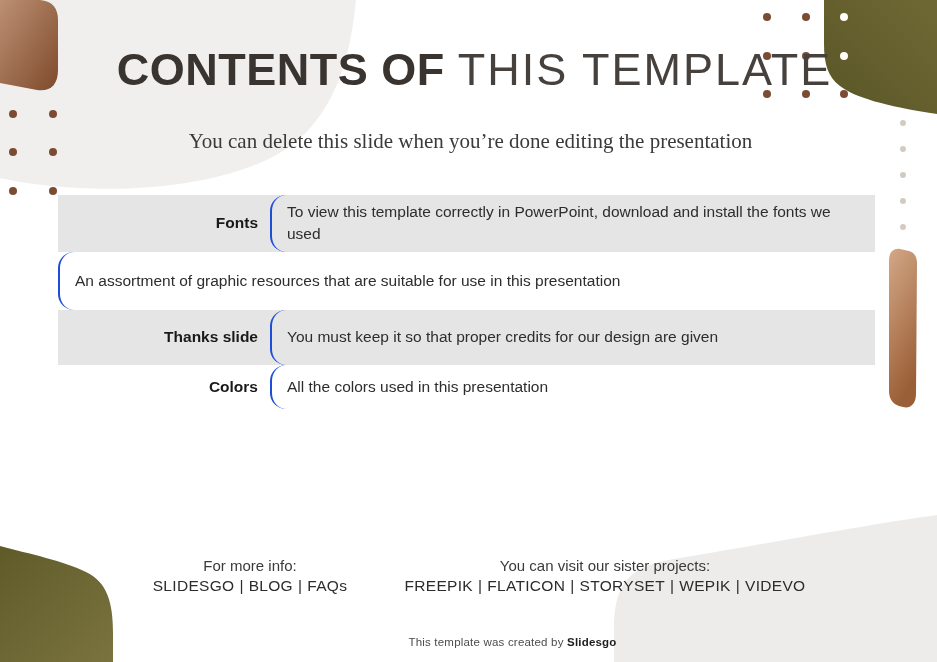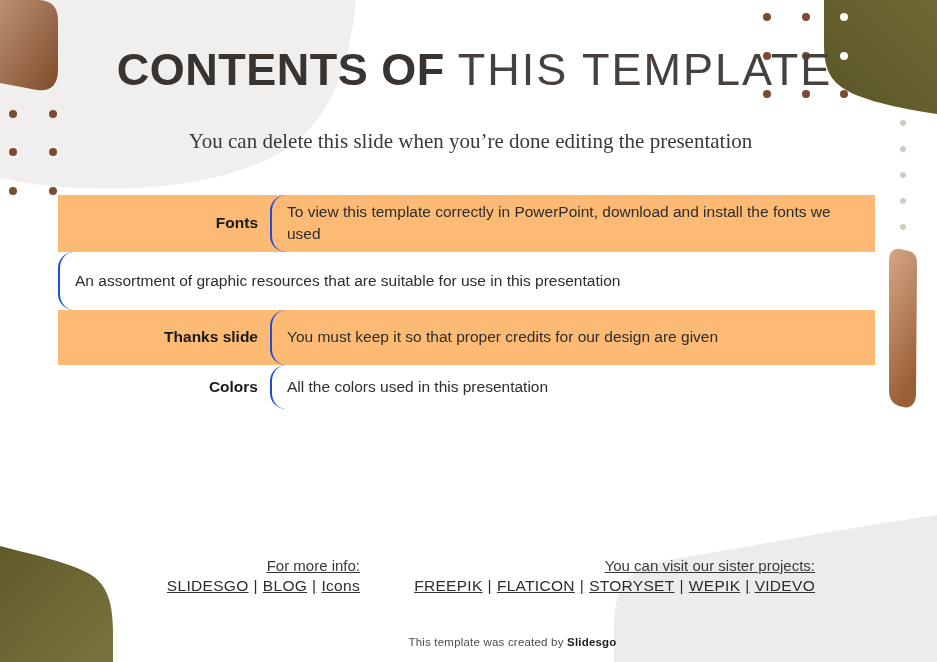--- a/index.html
+++ b/index.html
@@ -19,36 +19,36 @@
   .t-bold{font-weight:800;margin-right:13px;}
   .t-light{font-weight:400;color:#47413d;letter-spacing:2px;}
 
   .subtitle{
     position:absolute;top:129px;left:2px;width:100%;margin:0;
     text-align:center;font-size:21px;color:#3a3a3a;z-index:2;font-family:Liberation Serif, serif;
   }
 
   .table{position:absolute;left:58px;top:195px;width:817px;z-index:2;}
   .trow{display:flex;align-items:stretch;}
-  .trow.alt{background:#fdba74;}
+  .trow.alt{background:#e5e5e5;}
   .r1{min-height:55px}.r2{min-height:58px}.r3{min-height:55px}
   .r4{min-height:44px}.r5{min-height:48px}.r6{min-height:55px}
   .cell-label{
     flex:0 0 212px;box-sizing:border-box;padding-right:12px;
     display:flex;align-items:center;justify-content:flex-end;
     text-align:right;font-weight:700;font-size:15.5px;color:#191919;line-height:1.3;
   }
   .cell-desc{
     flex:1;box-sizing:border-box;border-left:2px solid #1d4ed8;
     display:flex;align-items:center;padding:6px 14px 6px 15px;border-radius:16px;
   }
   .cell-desc p{margin:0;font-size:15.5px;color:#2d2d2d;line-height:1.45;}
   .cell-desc b{color:#141414;}
 
-  .footer-block{position:absolute;z-index:2;text-align:right;color:#333;top:556px;text-decoration:underline;}
+  .footer-block{position:absolute;z-index:2;text-align:center;color:#333;top:556px;}
   .footer-left{left:140px;width:220px;}
   .footer-right{left:395px;width:420px;}
   .f-heading{font-size:15px;line-height:20px;color:#3a3a3a;}
   .f-links{font-size:15.5px;line-height:20px;color:#2c2c2c;letter-spacing:.3px;white-space:nowrap;}
   .f-sep{margin:0 5px;}
 
   .credit{
     position:absolute;left:0;top:636px;width:100%;margin:0;z-index:2;
     text-align:center;font-size:11.5px;color:#4c4c4c;letter-spacing:.2px;padding-left:44px;
   }
@@ -137,21 +137,21 @@
   <div class="trow r4">
     <div class="cell-label">Colors</div>
     <div class="cell-desc">
         <p><span>All the colors used in this presentation</span></p>
       </div>
   </div>
 </div>
 
 <div class="footer-block footer-left">
   <div class="f-heading">For more info:</div>
-  <div class="f-links"><span>SLIDESGO</span><span class="f-sep">|</span><span>BLOG</span><span class="f-sep">|</span><span>Icons</span></div>
+  <div class="f-links"><span>SLIDESGO</span><span class="f-sep">|</span><span>BLOG</span><span class="f-sep">|</span><span>FAQs</span></div>
 </div>
 
 <div class="footer-block footer-right">
   <div class="f-heading">You can visit our sister projects:</div>
   <div class="f-links"><span>FREEPIK</span><span class="f-sep">|</span><span>FLATICON</span><span class="f-sep">|</span><span>STORYSET</span><span class="f-sep">|</span><span>WEPIK</span><span class="f-sep">|</span><span>VIDEVO</span></div>
 </div>
 
 <p class="credit"><span>This template was created by </span><b>Slidesgo</b></p>
 
 </body></html>

